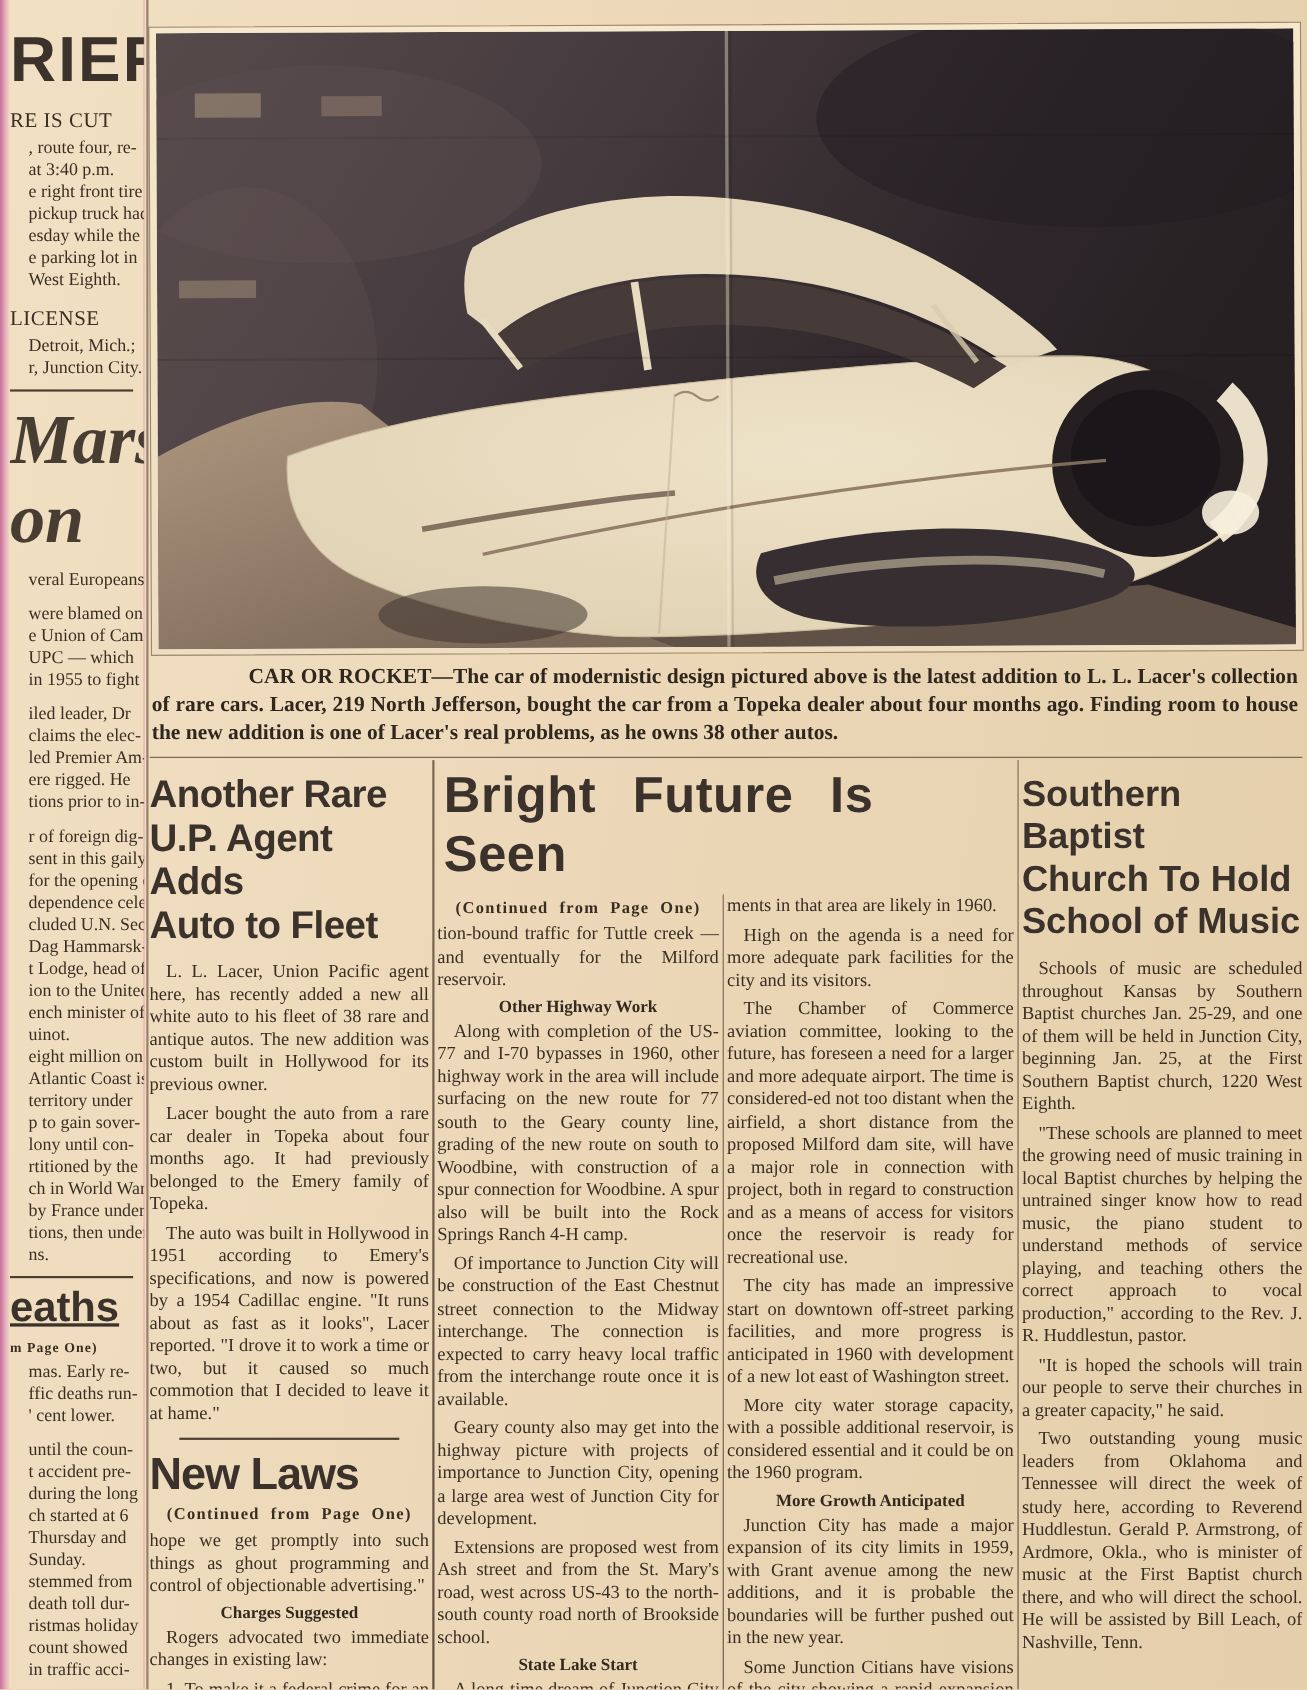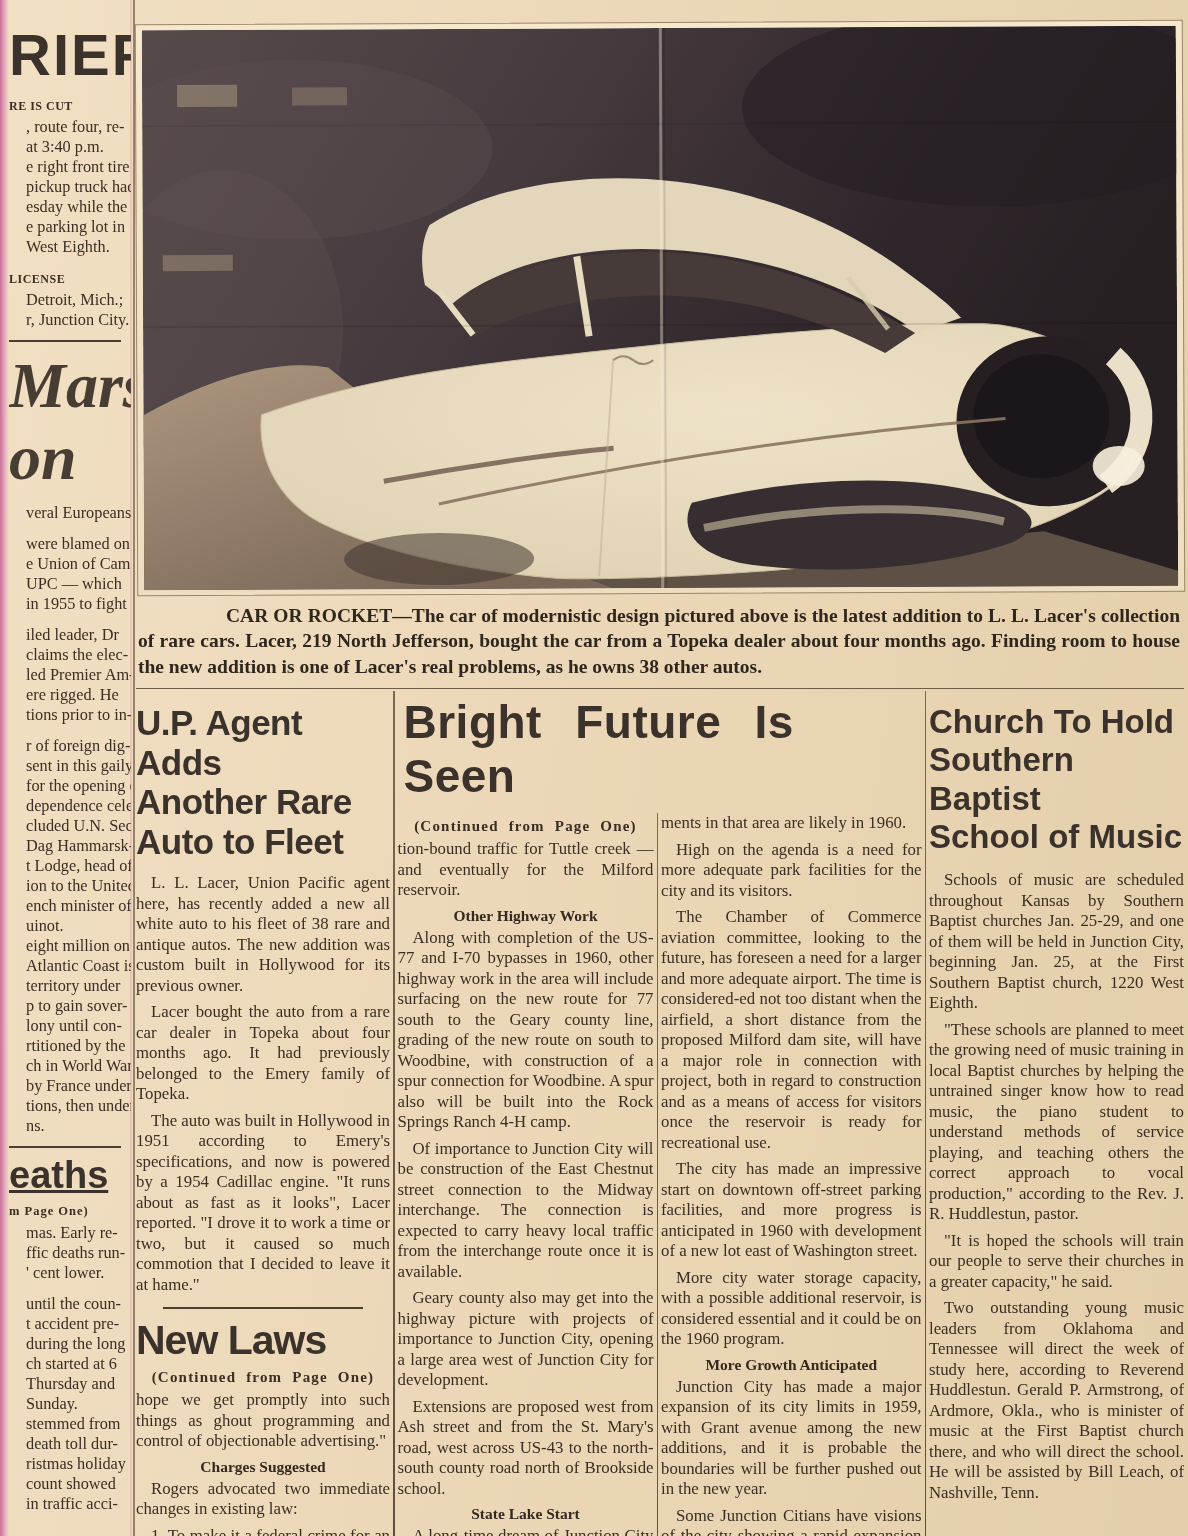--- a/index.html
+++ b/index.html
@@ -24,21 +24,21 @@
     background:#78644e; opacity:.75; z-index:5;
     box-shadow:-3px 0 0 rgba(206,108,150,.28);
   }
   
   .strip {
     position:absolute; left:9px; top:0; width:122px; height:1536px;
     overflow:hidden; z-index:4;
   }
   .hl-sans { font-family:"Liberation Sans", sans-serif; font-weight:700; color:#3b322b; }
   .strip-h1 { font-size:58px; letter-spacing:2px; margin-top:26px; line-height:1; }
-  .strip-sub { font-weight:700; font-size:12px; margin:15px 0 3px; letter-spacing:.5px; }
+  .strip-sub { font-weight:400; font-size:19px; margin:15px 0 3px; letter-spacing:.5px; }
   .strip-line { font-size:16.3px; line-height:20px; white-space:nowrap; }
   .strip-line:empty { height:11px; }
   .strip-lines { margin-bottom:4px;padding-left:17px; }
   .strip-divider { border-top:2.5px solid #4c3e30; width:92%; margin:10px 0 8px; }
   .strip-mars { font-style:italic; font-weight:700; font-size:64px; line-height:1.12; color:#473d33; margin:2px 0 10px; }
   .strip-h2 { font-size:38px; line-height:1; margin:4px 0 10px;text-decoration:underline; }
   .strip-cont { font-weight:700; font-size:12.5px; letter-spacing:1px; margin-bottom:4px; }
   
   .main { position:absolute; left:136px; top:0; width:1048px; height:1536px; }
   .photo {
@@ -227,22 +227,22 @@
         <rect x="0" y="296" width="1034" height="2" fill="#000000" opacity="0.1"></rect>
         <rect x="0" y="95" width="1034" height="2" fill="#000000" opacity="0.07"></rect>
       </svg>
     </figure>
     <p class="caption">CAR OR ROCKET—The car of modernistic design pictured above is the latest addition to L. L. Lacer's collection of rare cars. Lacer, 219 North Jefferson, bought the car from a Topeka dealer about four months ago. Finding room to house the new addition is one of Lacer's real problems, as he owns 38 other autos.</p>
 
     <div class="columns">
 
       <section class="col1">
         <h1 class="hl-sans hl-col">
+          <div>Another Rare</div>
           <div>U.P. Agent Adds</div>
-          <div>Another Rare</div>
           <div>Auto to Fleet</div>
         </h1>
         <p class="bp">L. L. Lacer, Union Pacific agent here, has recently added a new all white auto to his fleet of 38 rare and antique autos. The new addition was custom built in Hollywood for its previous owner.</p>
         <p class="bp">Lacer bought the auto from a rare car dealer in Topeka about four months ago. It had previously belonged to the Emery family of Topeka.</p>
         <p class="bp">The auto was built in Hollywood in 1951 according to Emery's specifications, and now is powered by a 1954 Cadillac engine. "It runs about as fast as it looks", Lacer reported. "I drove it to work a time or two, but it caused so much commotion that I decided to leave it at hame."</p>
         <div class="article-rule"></div>
         <h1 class="hl-sans hl-nl">New Laws</h1>
         <div class="continued">(Continued from Page One)</div>
         <p class="bp noindent">hope we get promptly into such things as ghout programming and control of objectionable advertising."</p>
         <div class="subhead">Charges Suggested</div>
@@ -275,22 +275,22 @@
             <div class="subhead">More Growth Anticipated</div>
             <p class="bp">Junction City has made a major expansion of its city limits in 1959, with Grant avenue among the new additions, and it is probable the boundaries will be further pushed out in the new year.</p>
             <p class="bp">Some Junction Citians have visions of the city showing a rapid expansion in the Grant avenue</p>
           </div>
         </div>
       </section>
       <div class="vrule"></div>
 
       <section class="col4">
         <h1 class="hl-sans hl-col4">
+          <div>Southern Baptist</div>
           <div>Church To Hold</div>
-          <div>Southern Baptist</div>
           <div>School of Music</div>
         </h1>
         <p class="bp">Schools of music are scheduled throughout Kansas by Southern Baptist churches Jan. 25-29, and one of them will be held in Junction City, beginning Jan. 25, at the First Southern Baptist church, 1220 West Eighth.</p>
         <p class="bp">"These schools are planned to meet the growing need of music training in local Baptist churches by helping the untrained singer know how to read music, the piano student to understand methods of service playing, and teaching others the correct approach to vocal production," according to the Rev. J. R. Huddlestun, pastor.</p>
         <p class="bp">"It is hoped the schools will train our people to serve their churches in a greater capacity," he said.</p>
         <p class="bp">Two outstanding young music leaders from Oklahoma and Tennessee will direct the week of study here, according to Reverend Huddlestun. Gerald P. Armstrong, of Ardmore, Okla., who is minister of music at the First Baptist church there, and who will direct the school. He will be assisted by Bill Leach, of Nashville, Tenn.</p>
       </section>
     </div>
   </main>
 </div>

